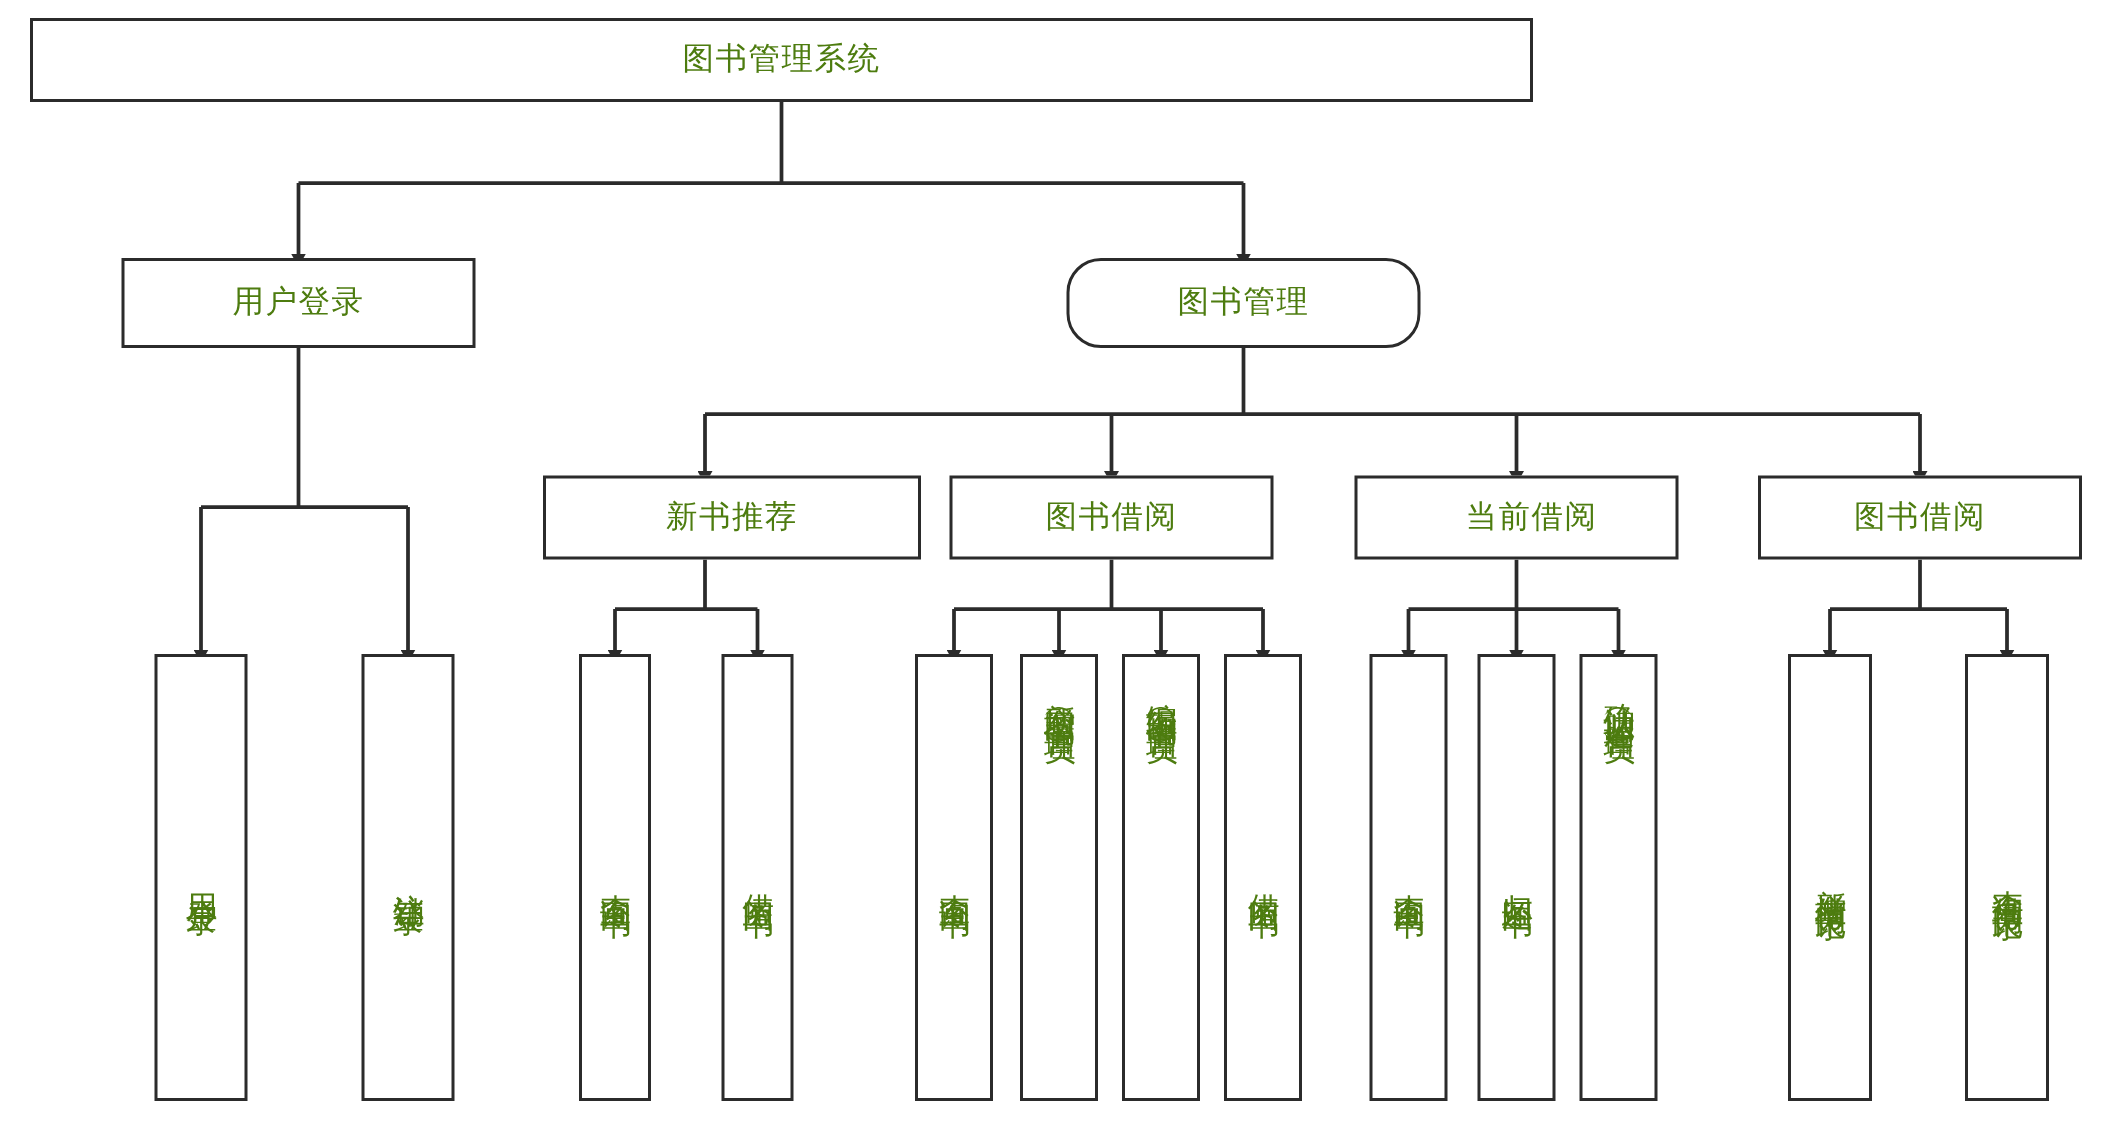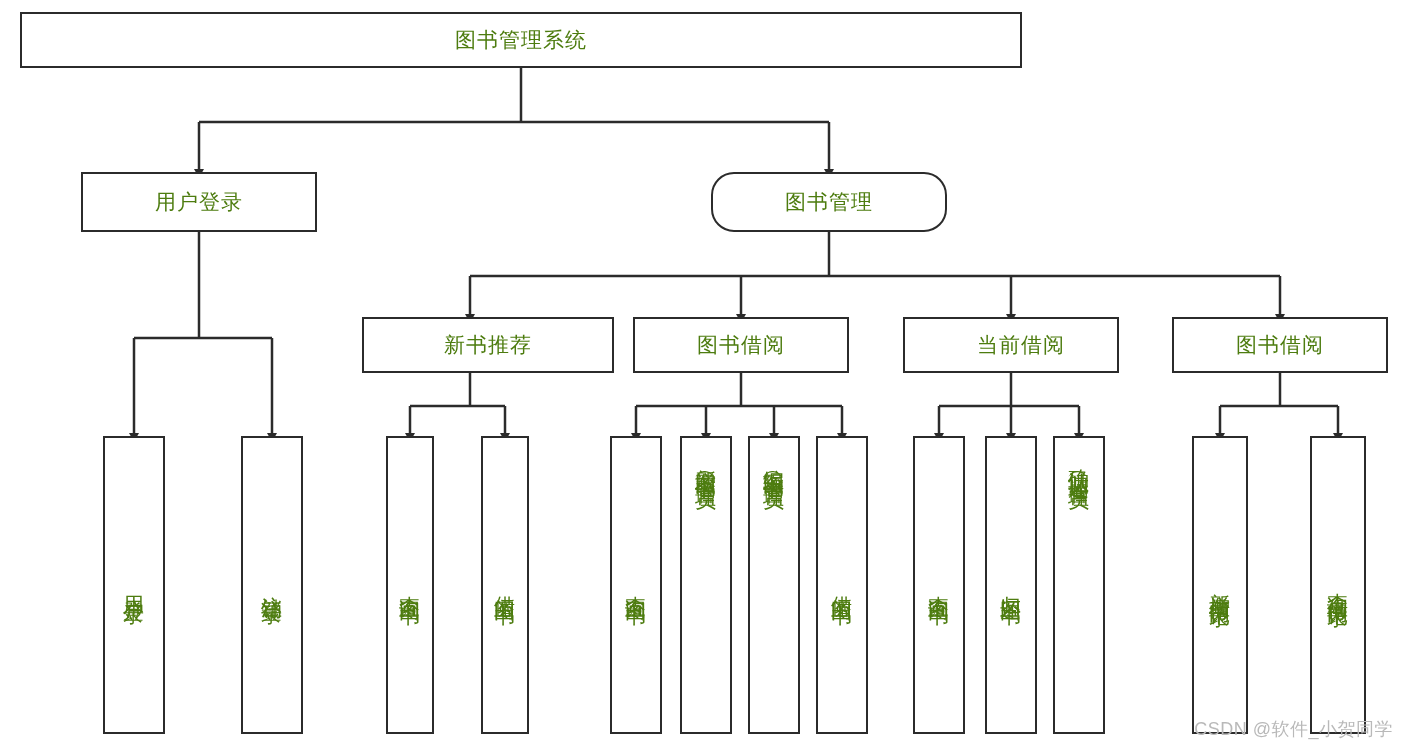--- a/index.html
+++ b/index.html
@@ -170,14 +170,13 @@
         <span class="node-label">确认归还（管理员）</span>
       </div>
       <div class="node vert mid" style="left: 1192px; top: 436px; width: 56px; height: 298px;">
         <span class="node-label">新增借阅记录</span>
       </div>
       <div class="node vert mid" style="left: 1310px; top: 436px; width: 56px; height: 298px;">
         <span class="node-label">查询借阅记录</span>
       </div>
     </div>
 
-  <div class="watermark">CSDN @软件_小贺同学</div>
 </div>
 
 </body></html>

